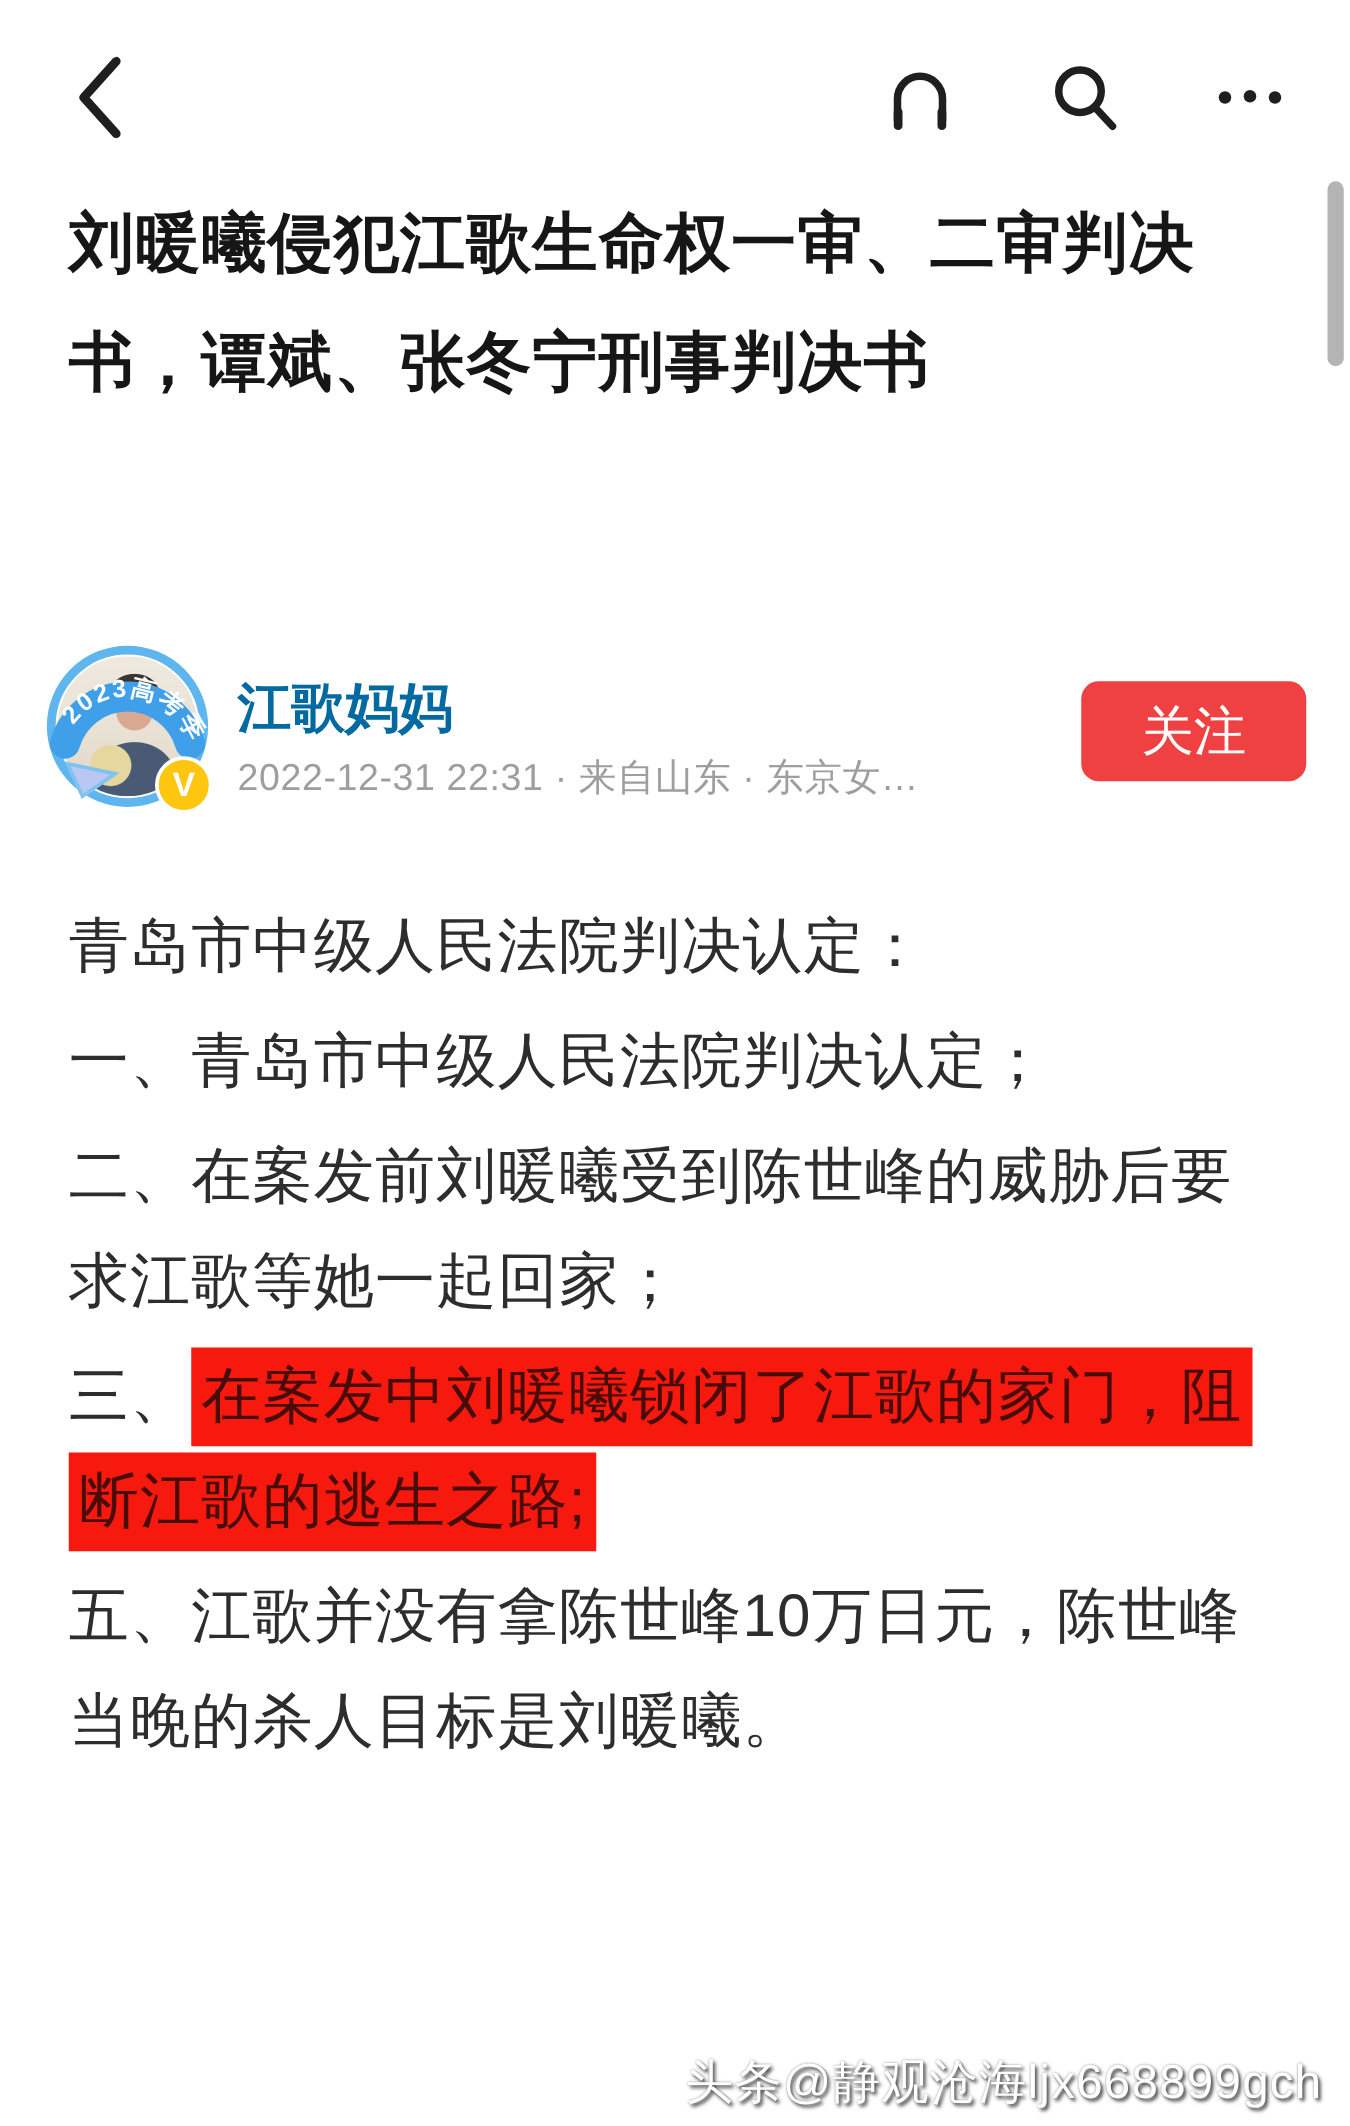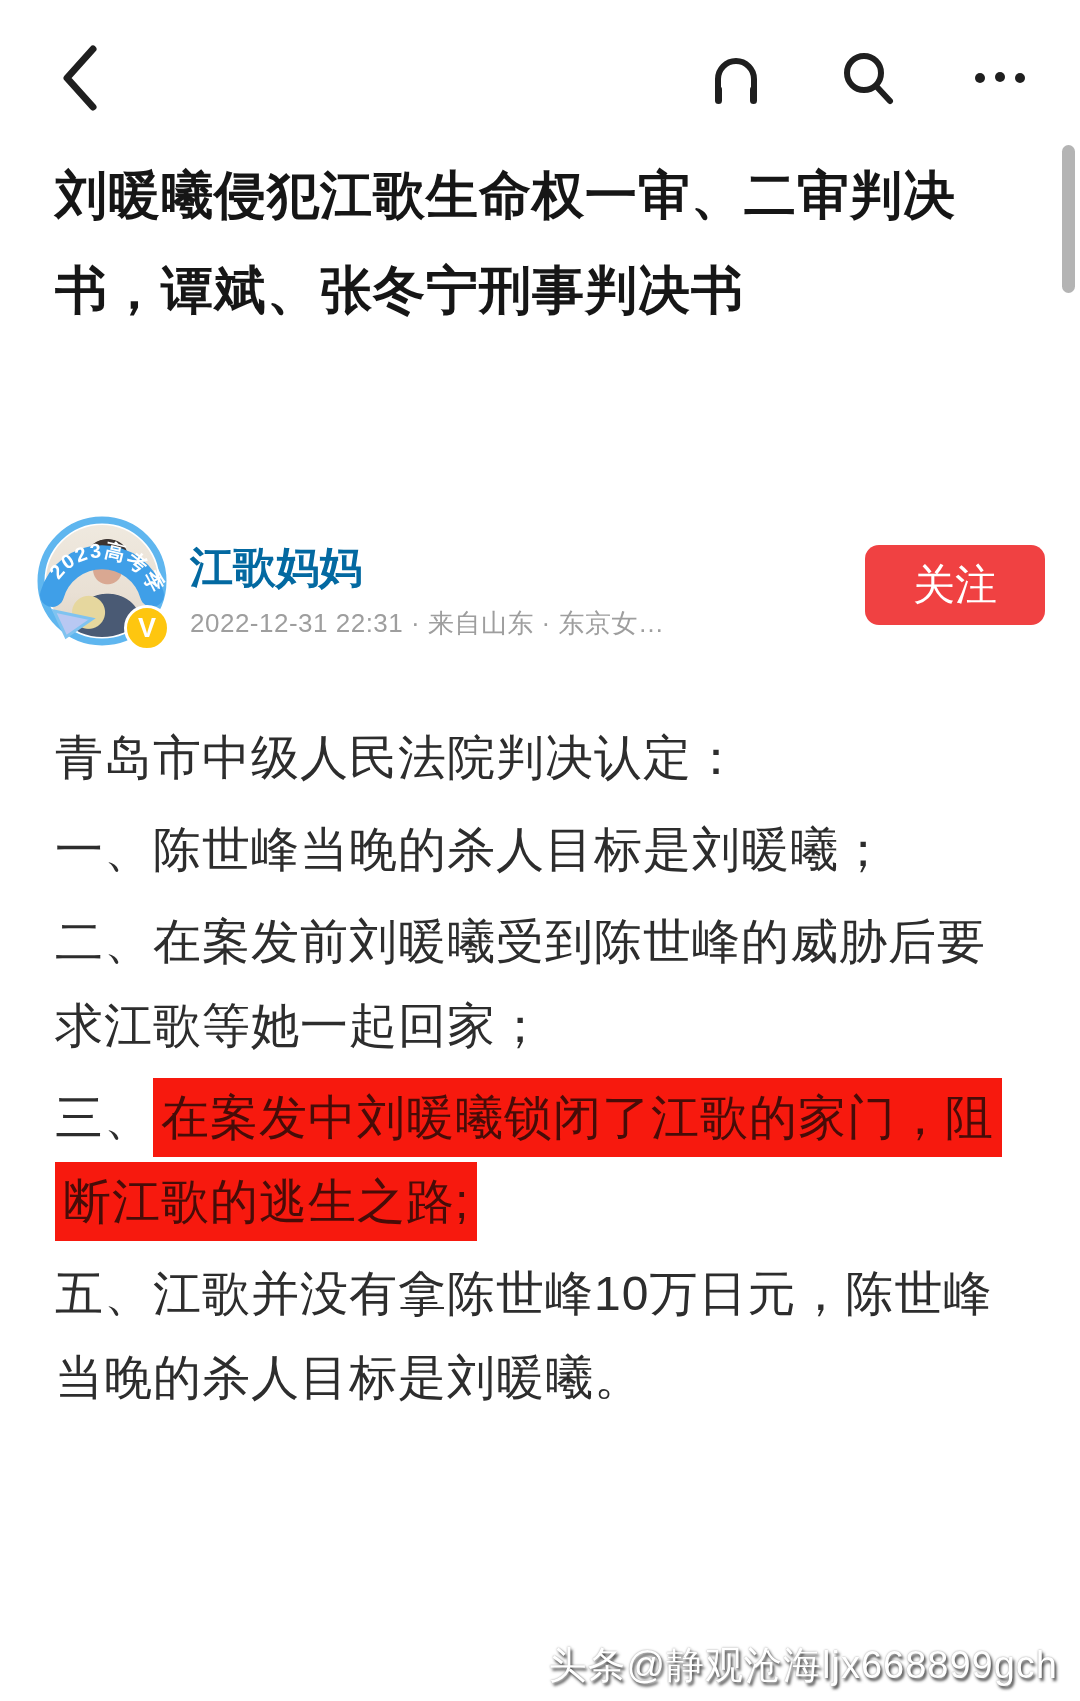--- a/index.html
+++ b/index.html
@@ -40,21 +40,21 @@
     background:#fec60f;border:3px solid #ffffff;box-sizing:border-box;
     display:flex;align-items:center;justify-content:center;
     color:#ffffff;font-size:27px;font-weight:700;
   }
   .author-name{
     position:absolute;left:190px;top:38px;
     font-size:43px;line-height:48px;font-weight:600;color:#0369a1;
   }
   .author-meta{
     position:absolute;left:190px;top:98px;
-    font-size:26px;line-height:40px;color:#9e9e9e;letter-spacing:0.5px;
+    font-size:30px;line-height:40px;color:#9e9e9e;letter-spacing:0.5px;
   }
   .follow-btn{
     position:absolute;left:865px;top:40px;width:180px;height:80px;
     background:var(--follow-bg,#f04142);border:none;border-radius:14px;
     color:#ffffff;font-size:42px;font-family:inherit;
     display:flex;align-items:center;justify-content:center;cursor:pointer;
   }
   
   .post-body{position:absolute;top:716px;left:55px;width:975px;}
   .post-body p{
@@ -139,21 +139,21 @@
       </svg>
       <div class="avatar-badge">V</div>
     </div>
     <div class="author-name">江歌妈妈</div>
     <div class="author-meta">2022-12-31 22:31 · 来自山东 · 东京女…</div>
     <button class="follow-btn">关注</button>
   </div>
 
   <div class="post-body">
     <p><span>青岛市中级人民法院判决认定：</span></p>
-    <p><span>一、陈世峰当晚的杀人目标是刘暖曦；</span></p>
+    <p><span>一、青岛市中级人民法院判决认定；</span></p>
     <p><span>二、在案发前刘暖曦受到陈世峰的威胁后要求江歌等她一起回家；</span></p>
     <p><span>三、</span><mark class="hl">在案发中刘暖曦锁闭了江歌的家门，阻断江歌的逃生之路;</mark></p>
     <p><span>五、江歌并没有拿陈世峰10万日元，陈世峰当晚的杀人目标是刘暖曦。</span></p>
   </div>
 
   <div class="watermark">头条@静观沧海ljx668899gch</div>
 
 </div>
 
 </body></html>

